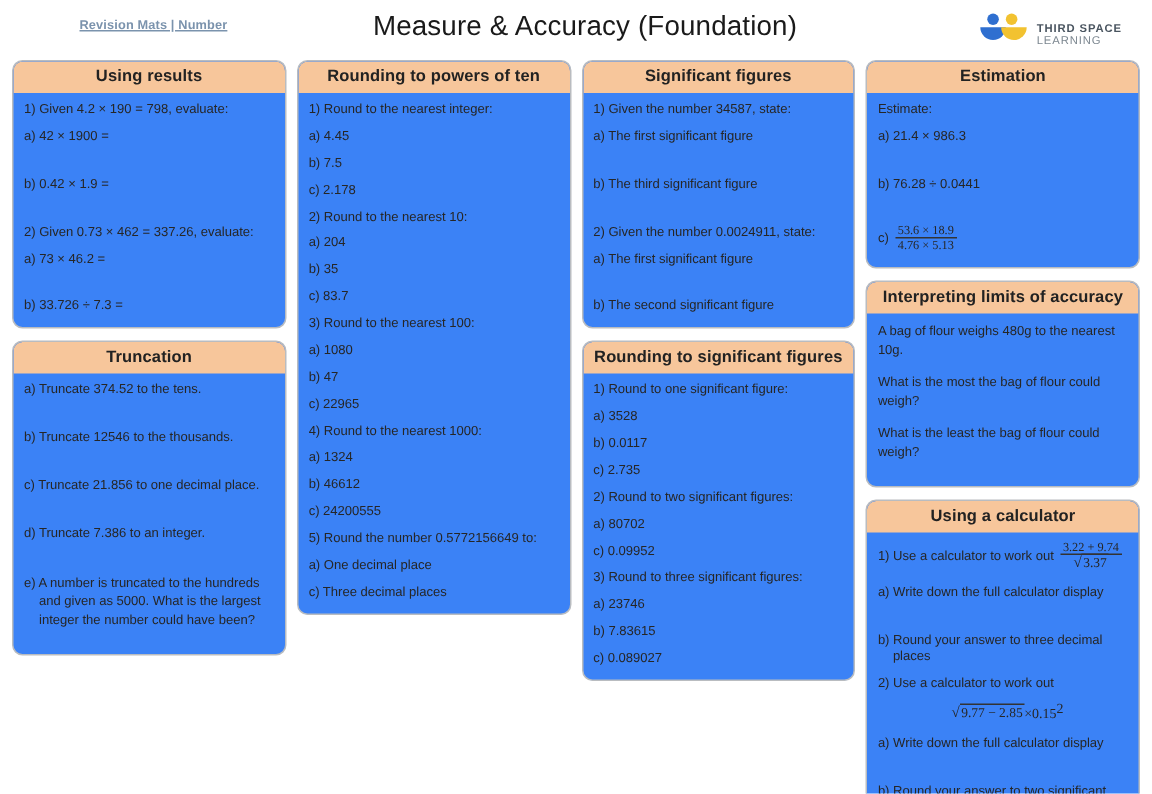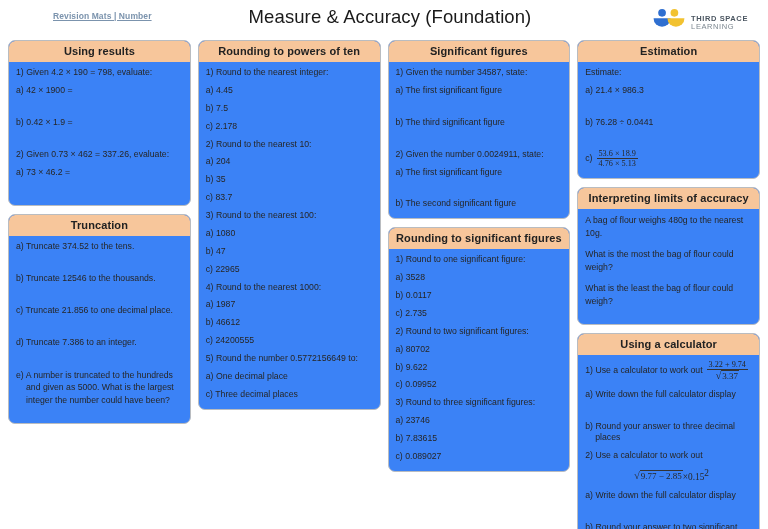--- a/index.html
+++ b/index.html
@@ -93,20 +93,21 @@
 
     <div class="col" id="col0">
         <div class="card">
           <div class="card-head">Using results</div>
           <div class="card-body">
             <p class="q tight">1) Given 4.2 × 190 = 798, evaluate:</p>
             <p class="q sp">a) 42 × 1900 =</p>
             <p class="q sp">b) 0.42 × 1.9 =</p>
             <p class="q tight">2) Given 0.73 × 462 = 337.26, evaluate:</p>
             <p class="q sp">a) 73 × 46.2 =</p>
+            <p class="q">b) 33.726 ÷ 7.3 =</p>
           </div>
         </div>
         <div class="card">
           <div class="card-head">Truncation</div>
           <div class="card-body">
             <p class="q sp">a) Truncate 374.52 to the tens.</p>
             <p class="q sp">b) Truncate 12546 to the thousands.</p>
             <p class="q sp">c) Truncate 21.856 to one decimal place.</p>
             <p class="q sp">d) Truncate 7.386 to an integer.</p>
             <p class="q hang multi">e) A number is truncated to the hundreds and given as 5000. What is the largest integer the number could have been?</p>
@@ -123,21 +124,21 @@
             <p class="q tight">c) 2.178</p>
             <p class="q tight">2) Round to the nearest 10:</p>
             <p class="q tight">a) 204</p>
             <p class="q tight">b) 35</p>
             <p class="q tight">c) 83.7</p>
             <p class="q tight">3) Round to the nearest 100:</p>
             <p class="q tight">a) 1080</p>
             <p class="q tight">b) 47</p>
             <p class="q tight">c) 22965</p>
             <p class="q tight">4) Round to the nearest 1000:</p>
-            <p class="q tight">a) 1987</p>
+            <p class="q tight">a) 1324</p>
             <p class="q tight">b) 46612</p>
             <p class="q tight">c) 24200555</p>
             <p class="q tight">5) Round the number 0.5772156649 to:</p>
             <p class="q tight">a) One decimal place</p>
             <p class="q">c) Three decimal places</p>
           </div>
         </div>
       </div>
     <div class="col" id="col2">
         <div class="card">
@@ -153,21 +154,20 @@
         </div>
         <div class="card">
           <div class="card-head">Rounding to significant figures</div>
           <div class="card-body">
             <p class="q tight">1) Round to one significant figure:</p>
             <p class="q tight">a) 3528</p>
             <p class="q tight">b) 0.0117</p>
             <p class="q tight">c) 2.735</p>
             <p class="q tight">2) Round to two significant figures:</p>
             <p class="q tight">a) 80702</p>
-            <p class="q tight">b) 9.622</p>
             <p class="q tight">c) 0.09952</p>
             <p class="q tight">3) Round to three significant figures:</p>
             <p class="q tight">a) 23746</p>
             <p class="q tight">b) 7.83615</p>
             <p class="q">c) 0.089027</p>
           </div>
         </div>
       </div>
 
     <div class="col">

